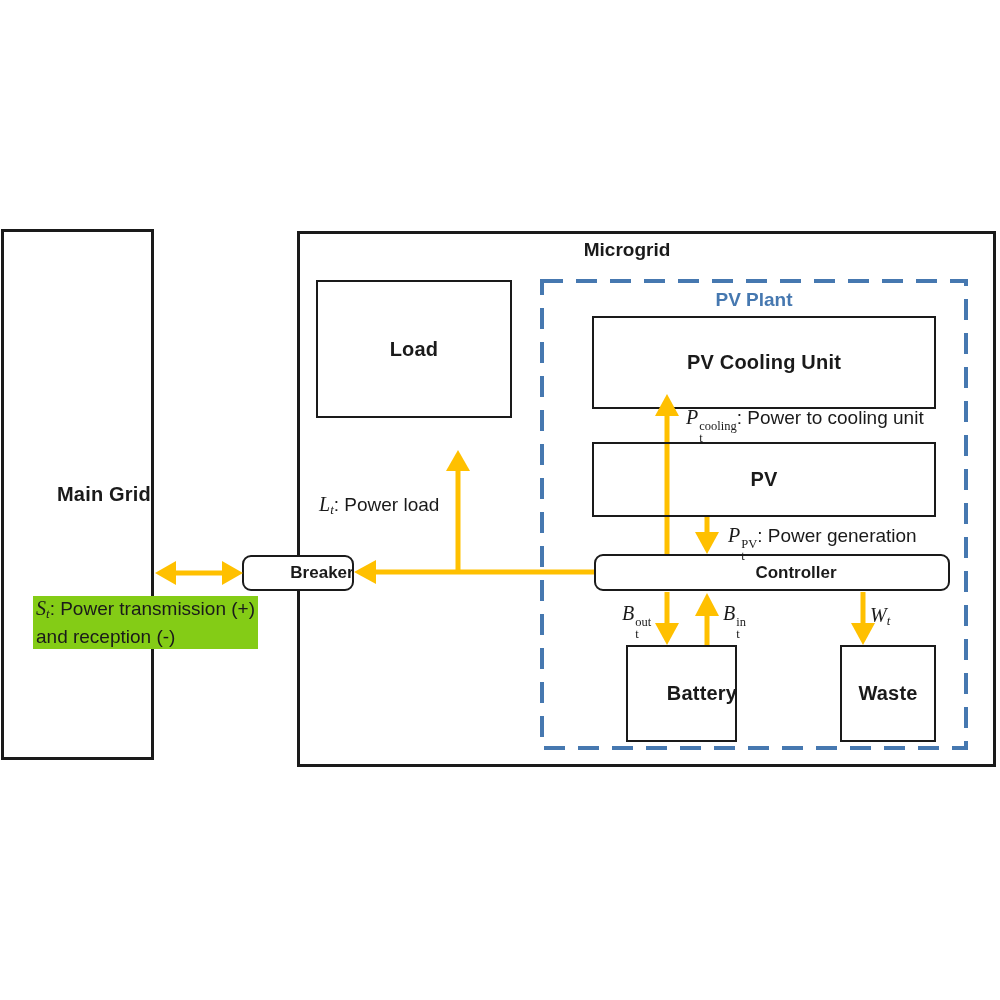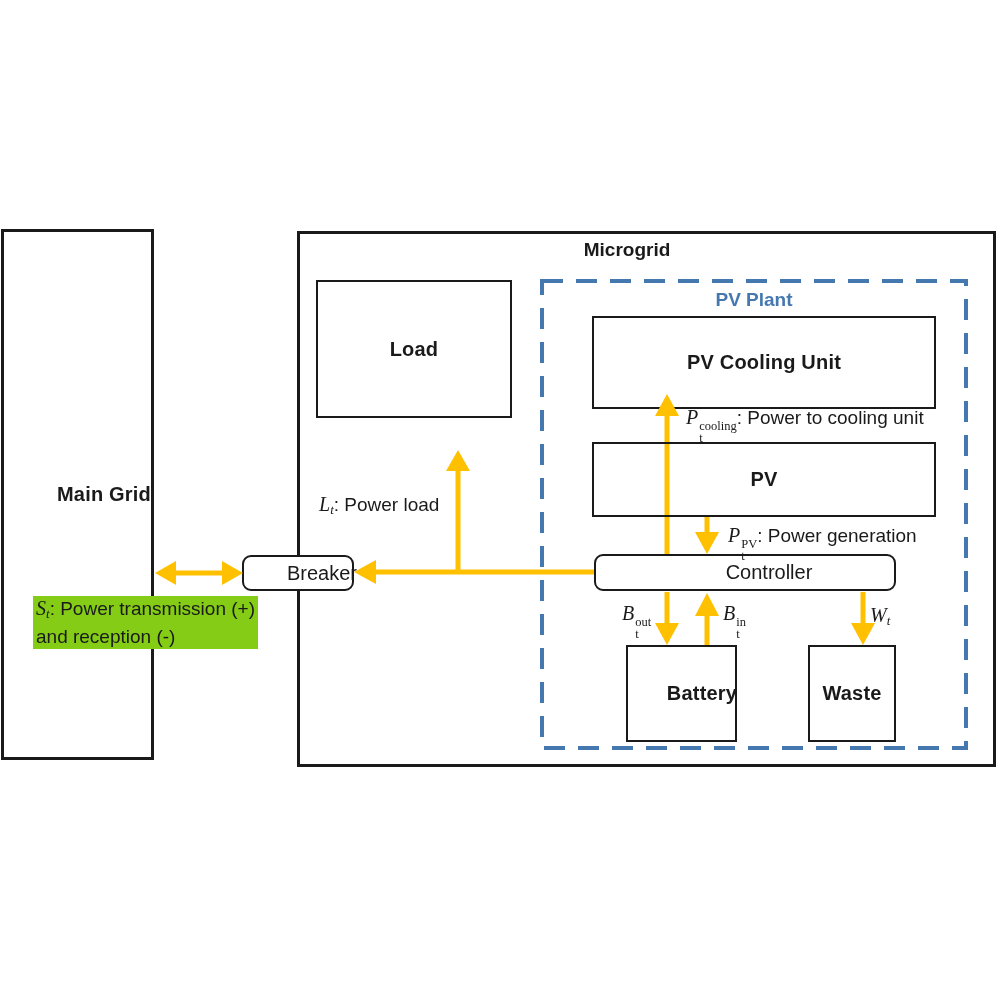--- a/index.html
+++ b/index.html
@@ -20,21 +20,21 @@
   .box{
     position:absolute;
     background:#ffffff;
     border:2px solid var(--border);
     box-sizing:border-box;
     display:flex;align-items:center;justify-content:center;
   }
   .thickbox{border-width:3px;justify-content:flex-end;}
   .rounded{border-radius:9px;}
   .bold-label{font-weight:bold;font-size:20px;letter-spacing:0.2px;}
-  .plain-label{font-weight:normal;font-size:20px;margin-left:48px;}
+  .plain-label{font-weight:bold;font-size:17px;margin-left:48px;}
   .toplabel{
     position:absolute;
     font-weight:bold;font-size:19px;
     text-align:center;
   }
   .pvplant-label{color:var(--pv-plant);}
   svg.overlay{
     position:absolute;left:0;top:0;
     pointer-events:none;
     z-index:20;
@@ -93,33 +93,33 @@
   </div>
 
   <div class="box z10" style="left:592px;top:316px;width:344px;height:93px;">
     <span class="bold-label">PV Cooling Unit</span>
   </div>
 
   <div class="box z10" style="left:592px;top:442px;width:344px;height:75px;">
     <span class="bold-label">PV</span>
   </div>
 
-  <div class="box rounded z10" style="left:594px;top:554px;width:302px;height:37px;">
+  <div class="box rounded z10" style="left:594px;top:554px;width:356px;height:37px;">
     <span class="plain-label">Controller</span>
   </div>
 
   <div class="box rounded z15" style="left:242px;top:555px;width:112px;height:36px;">
     <span class="plain-label">Breaker</span>
   </div>
 
   <div class="box z10" style="left:626px;top:645px;width:111px;height:97px;padding-left:41px;">
     <span class="bold-label">Battery</span>
   </div>
 
-  <div class="box z10" style="left:808px;top:645px;width:88px;height:97px;">
+  <div class="box z10" style="left:840px;top:645px;width:96px;height:97px;">
     <span class="bold-label">Waste</span>
   </div>
 
   <svg class="overlay" width="1000" height="1000" viewBox="0 0 1000 1000">
 
     <rect x="542" y="281" width="424" height="467" fill="none" style="stroke:var(--pv-plant);" stroke-width="4" stroke-dasharray="21 13"></rect>
 
     <g style="stroke:var(--arrow);fill:none;" stroke-width="5">
       <line x1="172" y1="573" x2="226" y2="573"></line>
       <polygon points="155,573 176,561 176,585" style="fill:var(--arrow);stroke:none;"></polygon>

